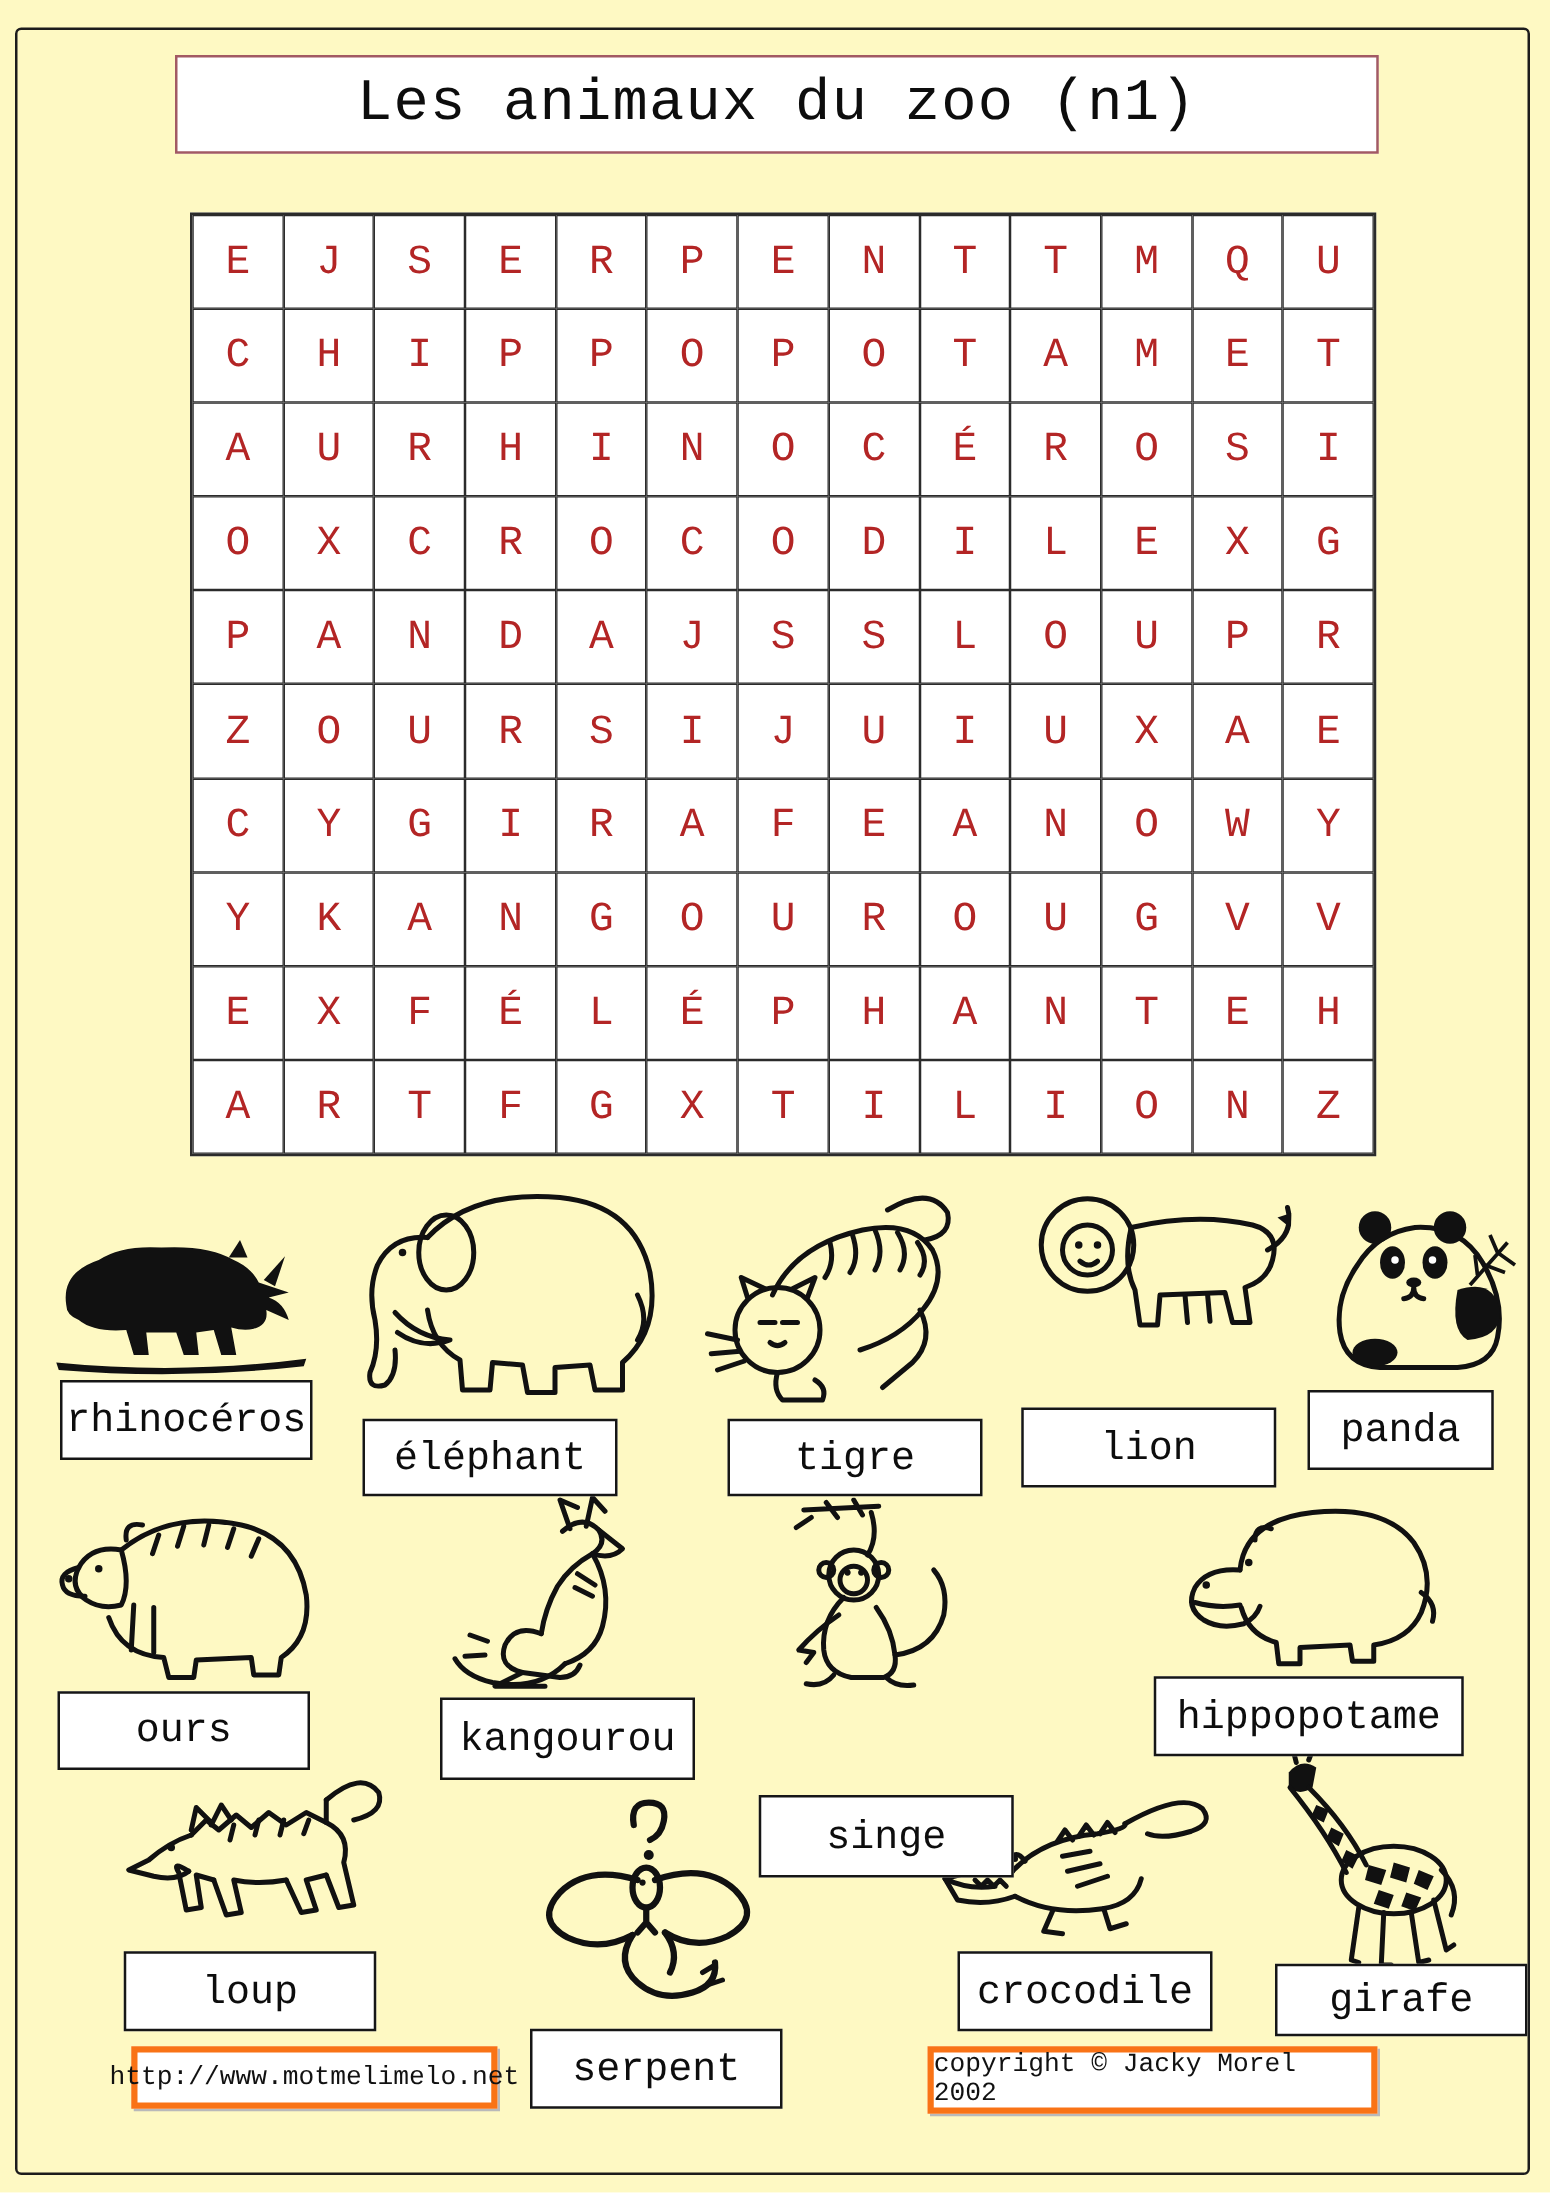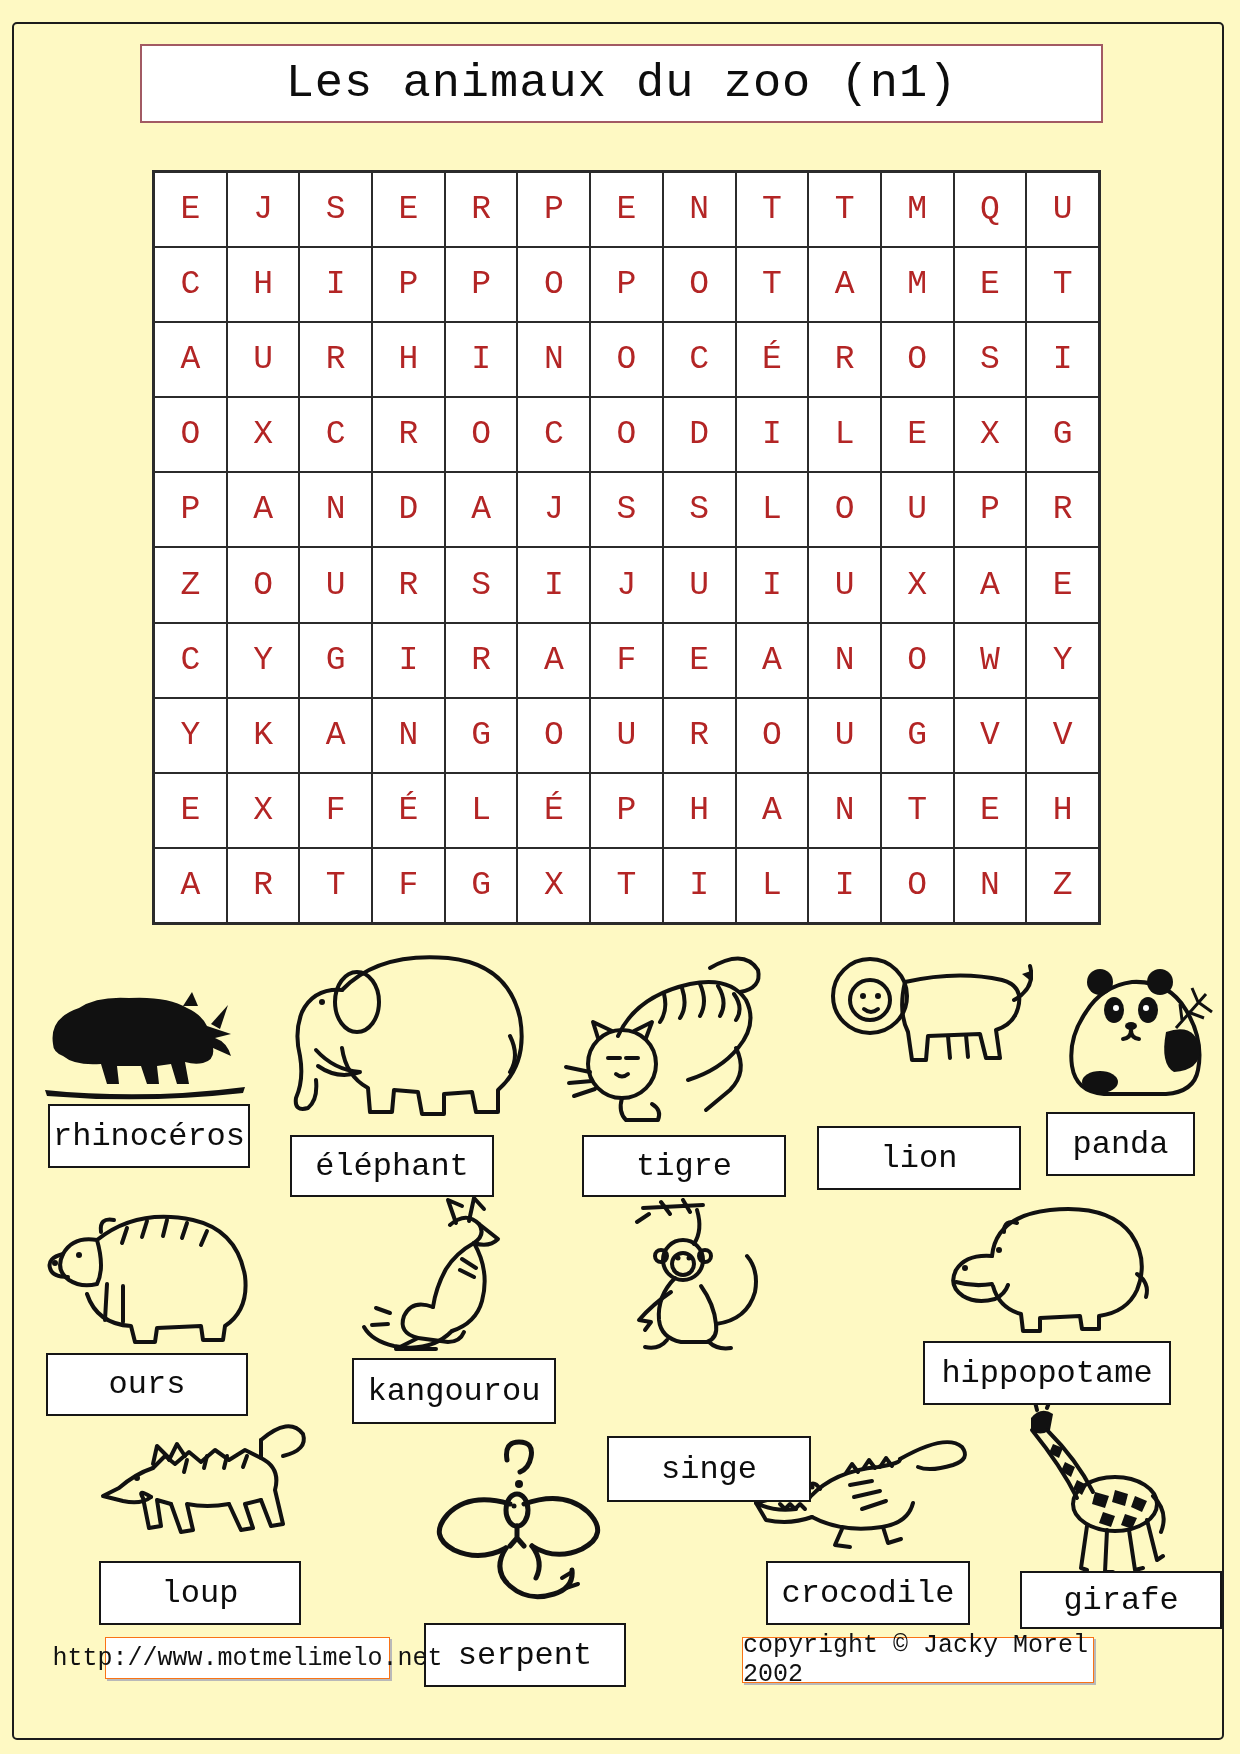--- a/index.html
+++ b/index.html
@@ -12,23 +12,23 @@
         font-size:47px;letter-spacing:1px;color:#0d0d0d;background:#fff}
   .word-grid{position:absolute;left:152px;top:170px;width:945px;height:751px;
         border:2px solid #2b2b2b;display:grid;
         grid-template-columns:repeat(13,1fr);grid-template-rows:repeat(10,1fr);background:#fff}
   .word-grid .cell{border:1px solid #2b2b2b;display:flex;align-items:center;justify-content:center;
         font-size:33px;font-weight:400}
   .figure{position:absolute}
   .figure svg{width:100%;height:100%;display:block}
   .label{position:absolute;border:2px solid #161616;background:#fff;
         display:flex;align-items:center;justify-content:center;font-size:32px;color:#0d0d0d}
-  .small-box{position:absolute;border:1px solid #f97316;background:#fff;
+  .small-box{position:absolute;border:5px solid #f97316;background:#fff;
         box-shadow:2px 2px 0 0 #b9b9b9, inset 0 0 0 1px #fff;
-        display:flex;align-items:center;justify-content:center;font-size:25px;color:#111}
+        display:flex;align-items:center;justify-content:center;font-size:21px;color:#111}
   .ln{fill:none;stroke:#111;stroke-width:4;stroke-linecap:round;stroke-linejoin:round}
   .ln5{fill:none;stroke:#111;stroke-width:5;stroke-linecap:round;stroke-linejoin:round}
   .fl{fill:#111;stroke:none}
 </style>
 </head>
 <body>
 
 <div id="page">
 
   <div class="page-border"></div>

